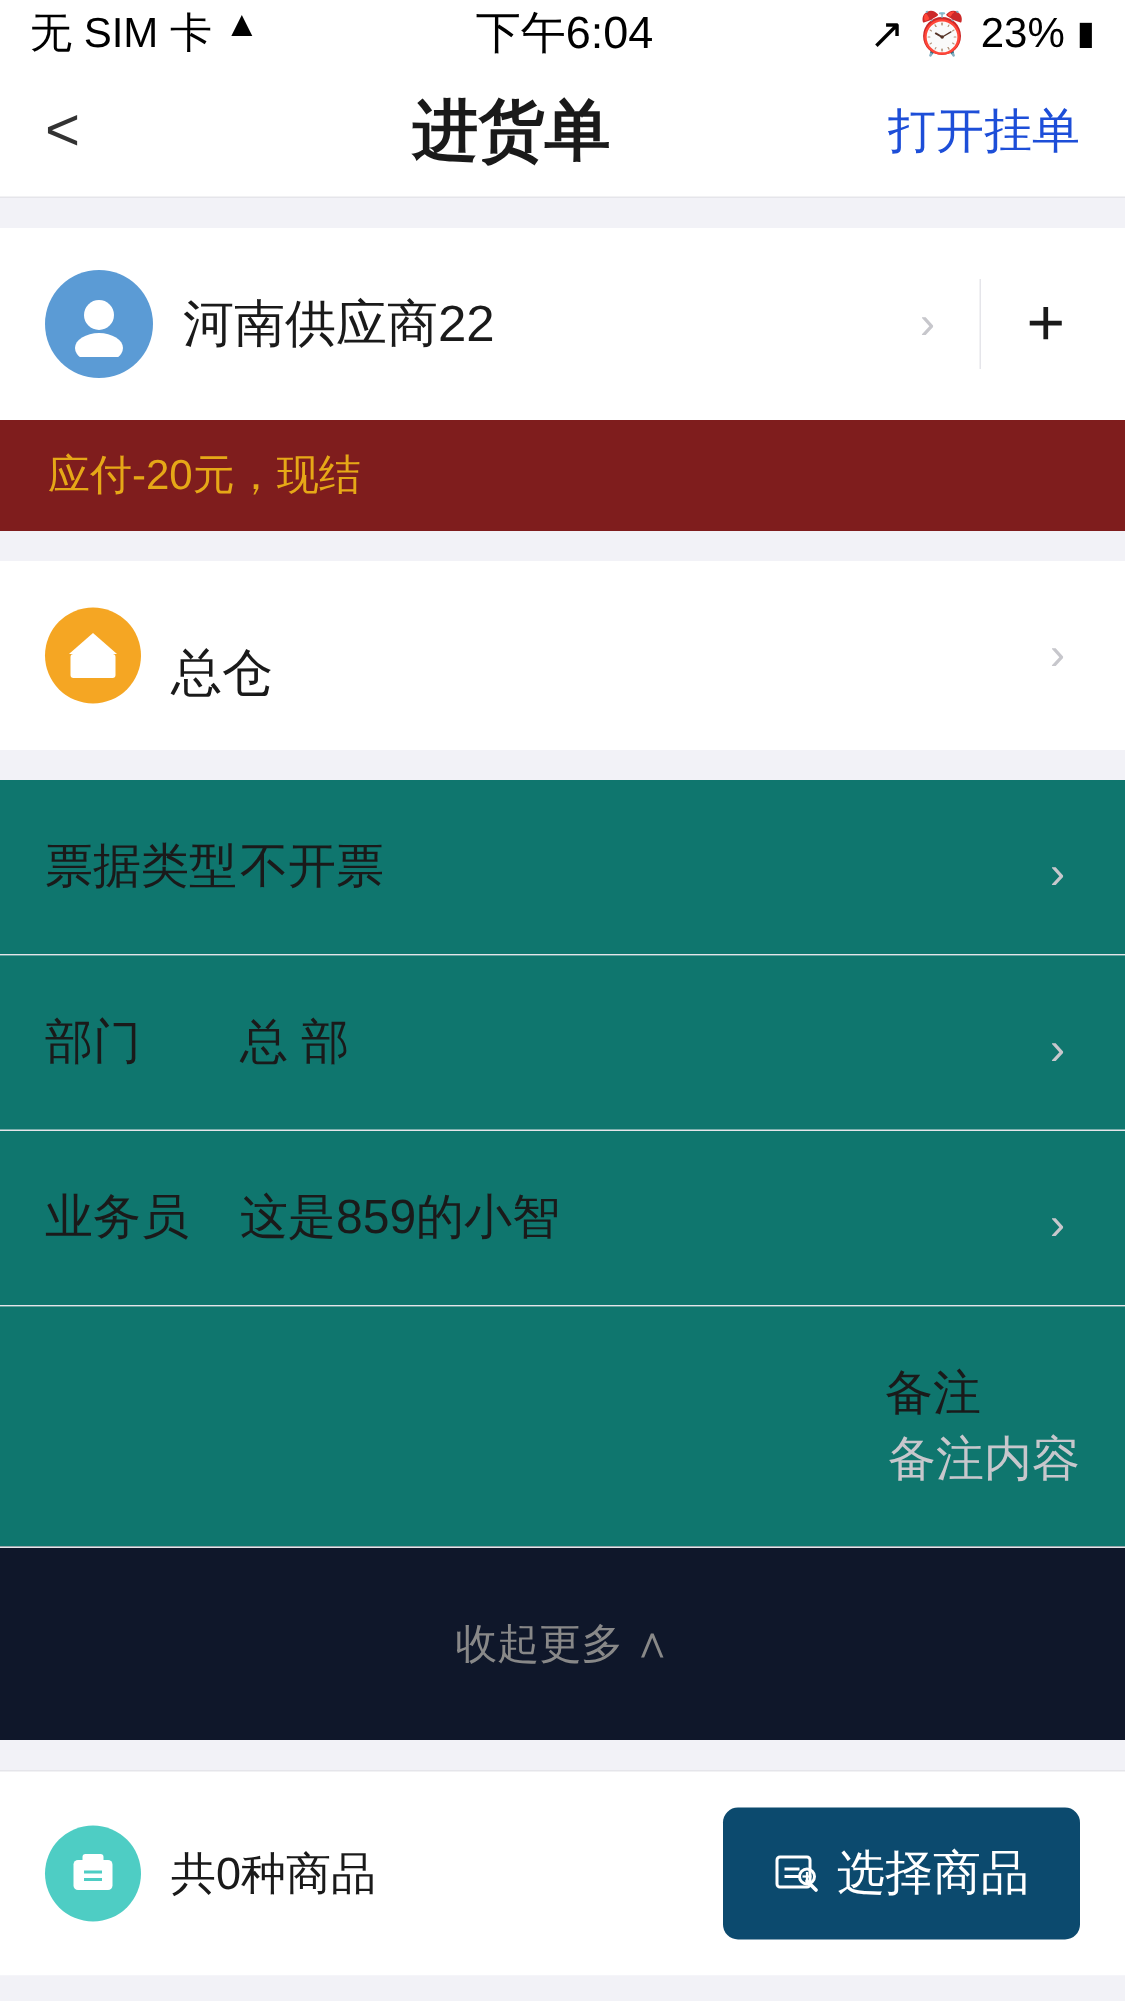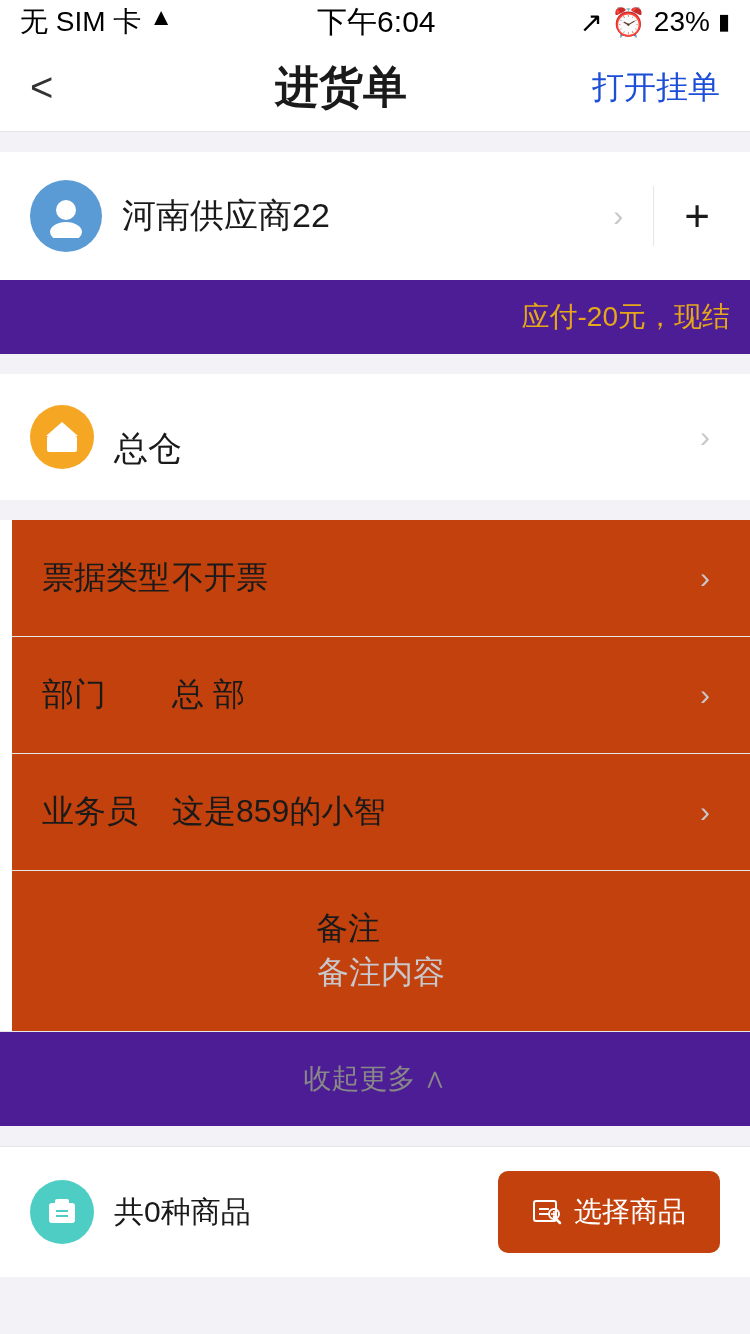--- a/index.html
+++ b/index.html
@@ -118,25 +118,24 @@
     }
     .plus-btn {
       font-size: 44px;
       color: #1a1a1a;
       padding: 0 10px;
       cursor: pointer;
     }
 
     
     .notice-bar {
-      background: #4c1d95;
-      padding: 18px 20px;
+      background: #7f1d1d;
+      padding: 18px 32px;
       font-size: 28px;
       color: #e6a817;
-      text-align: right;
     }
 
     
     .warehouse-row {
       display: flex;
       align-items: center;
       padding: 28px 30px;
       background: #fff;
     }
     .warehouse-icon-wrap {
@@ -153,48 +152,47 @@
     .warehouse-name {
       flex: 1;
       font-size: 34px;
       color: #1a1a1a;
       margin-top: 24px;
     }
 
     
     .form-row {
       display: flex;
-      align-items: center;
+      align-items: flex-end;
       padding: 36px 30px;
-      background: #c2410c;
+      background: #0f766e;
       border-bottom: 1px solid #e5e5ea;
-      margin-left: 12px;
     }
     .form-label {
       font-size: 32px;
       color: #1a1a1a;
       width: 130px;
       flex-shrink: 0;
     }
     .form-value {
       flex: 1;
       font-size: 32px;
       color: #1a1a1a;
     }
     .form-value.placeholder {
       color: #c7c7cc;
     }
 
     
     .collapse-row {
-      background: #4c1d95;
+      background: #0f172a;
       display: flex;
       align-items: flex-start;
       justify-content: center;
-      padding: 28px 30px;
+      padding: 45px 30px;
       border-top: 1px solid #e5e5ea;
     }
     .collapse-text {
       font-size: 28px;
       color: #888;
     }
 
     
     .bottom-bar {
       background: #fff;
@@ -213,26 +211,26 @@
       justify-content: center;
       margin-right: 20px;
       flex-shrink: 0;
     }
     .product-count {
       flex: 1;
       font-size: 30px;
       color: #1a1a1a;
     }
     .select-btn {
-      background: #c2410c;
+      background: #0c4a6e;
       color: #fff;
       border: none;
       border-radius: 10px;
       padding: 22px 34px;
-      font-size: 28px;
+      font-size: 32px;
       display: flex;
       align-items: center;
       gap: 12px;
       cursor: pointer;
     }
 
     
     .page-bg {
       background: #f2f2f7;
       flex: 1;

